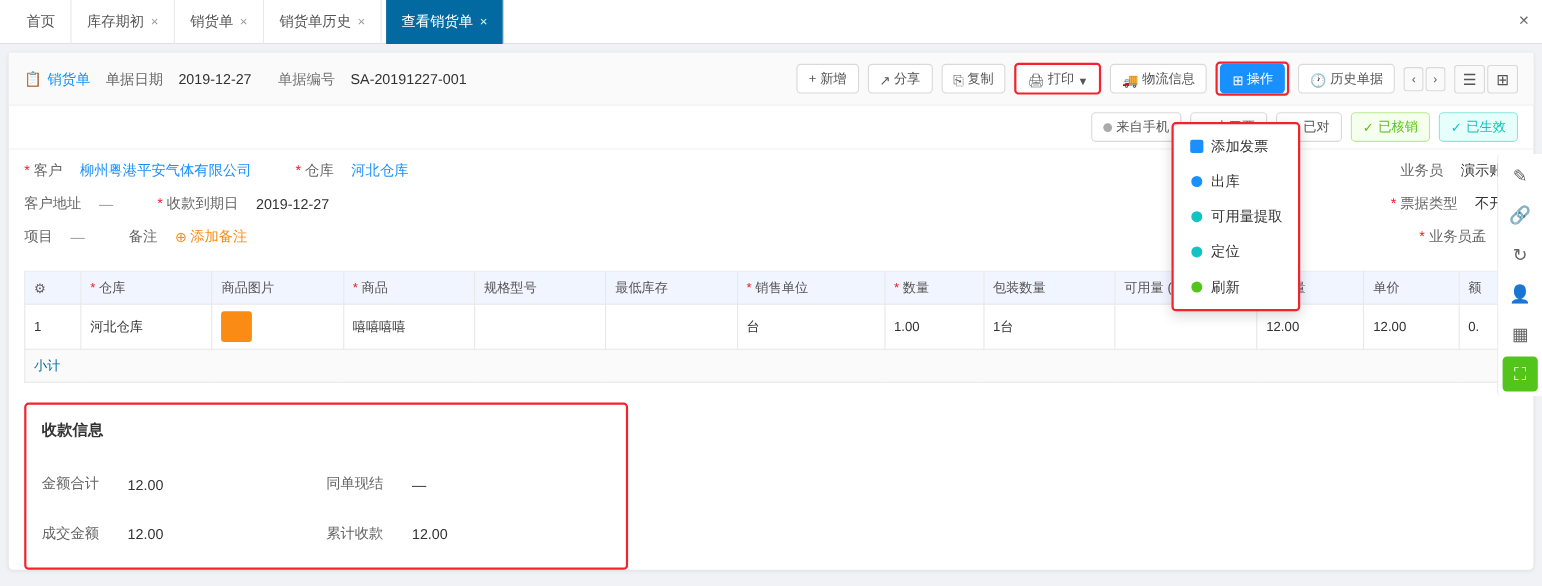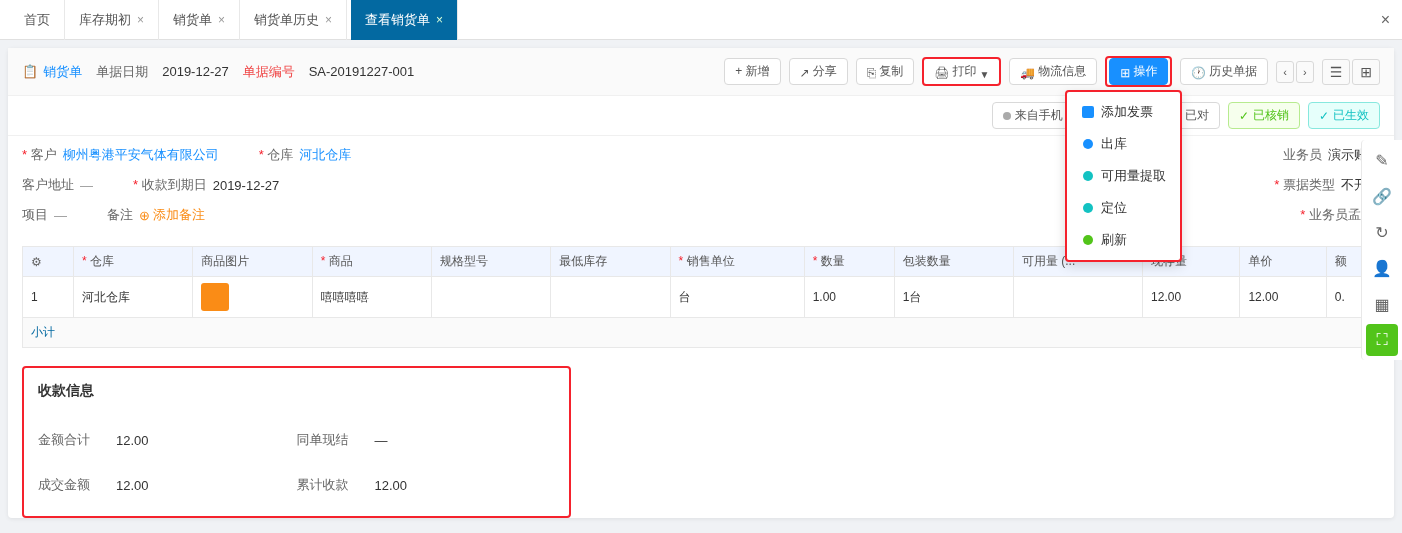--- a/index.html
+++ b/index.html
@@ -81,21 +81,21 @@
     .status-badge {
       display: flex; align-items: center; gap: 4px; padding: 4px 10px;
       border-radius: 4px; font-size: 12px;
     }
     .status-badge.green { background: #f6ffed; border: 1px solid #b7eb8f; color: #52c41a; }
     .status-badge.teal { background: #e6fffb; border: 1px solid #87e8de; color: #13c2c2; }
 
     
     .form-section { padding: 10px 14px; }
     .form-row { display: flex; align-items: center; margin-bottom: 12px; gap: 40px; }
-    .form-field { display: flex; align-items: center; gap: 6px; justify-content: center; }
+    .form-field { display: flex; align-items: center; gap: 16px; justify-content: center; }
     .form-label { color: #666; white-space: nowrap; font-size: 13px; }
     .form-label.required::before { content: '* '; color: #f5222d; }
     .form-value { color: #333; font-size: 13px; }
     .form-value.link { color: #1890ff; cursor: pointer; }
     .form-value.muted { color: #999; }
     .add-note-btn {
       display: flex; align-items: center; gap: 3px; color: #fa8c16;
       cursor: pointer; font-size: 13px;
     }
 
@@ -138,21 +138,21 @@
       gap: 4px; border-radius: 4px 0 0 4px;
     }
     .sidebar-icon {
       width: 32px; height: 32px; display: flex; align-items: center; justify-content: center;
       cursor: pointer; color: #666; border-radius: 4px; font-size: 16px;
     }
     .sidebar-icon.green-bg { background: #52c41a; color: #fff; }
 
     
     .dropdown-menu {
-      position: absolute; top: 90px; right: 220px;
+      position: absolute; top: 111px; right: 220px;
       background: #fff; border: 2px solid #f5222d;
       border-radius: 4px; box-shadow: 0 4px 12px rgba(0,0,0,0.15);
       z-index: 100; min-width: 110px; padding: 4px 0;
     }
     .dropdown-item {
       display: flex; align-items: center; gap: 6px; padding: 7px 14px;
       cursor: pointer; font-size: 13px; color: #333;
     }
     .dropdown-item .item-icon { width: 14px; height: 14px; display: inline-flex; align-items: center; justify-content: center; }
     .dropdown-item .square-icon {
@@ -199,21 +199,21 @@
 <div class="main-area">
 
   <div class="doc-header">
     <div class="doc-header-left">
       <div class="doc-type-tag">
         <span>📋</span>
         <span>销货单</span>
       </div>
       <span style="color:#666;">单据日期</span>
       <span style="color:#333;">2019-12-27</span>
-      <span style="color:#ef4444; ">单据编号</span>
+      <span style="color:#737373; margin-left:10px;">单据编号</span>
       <span style="color:#333;">SA-20191227-001</span>
     </div>
     <div class="doc-header-actions">
       <button class="action-btn">
         <span>+ 新增</span>
       </button>
       <button class="action-btn">
         <span>↗</span>
         <span>分享</span>
       </button>

